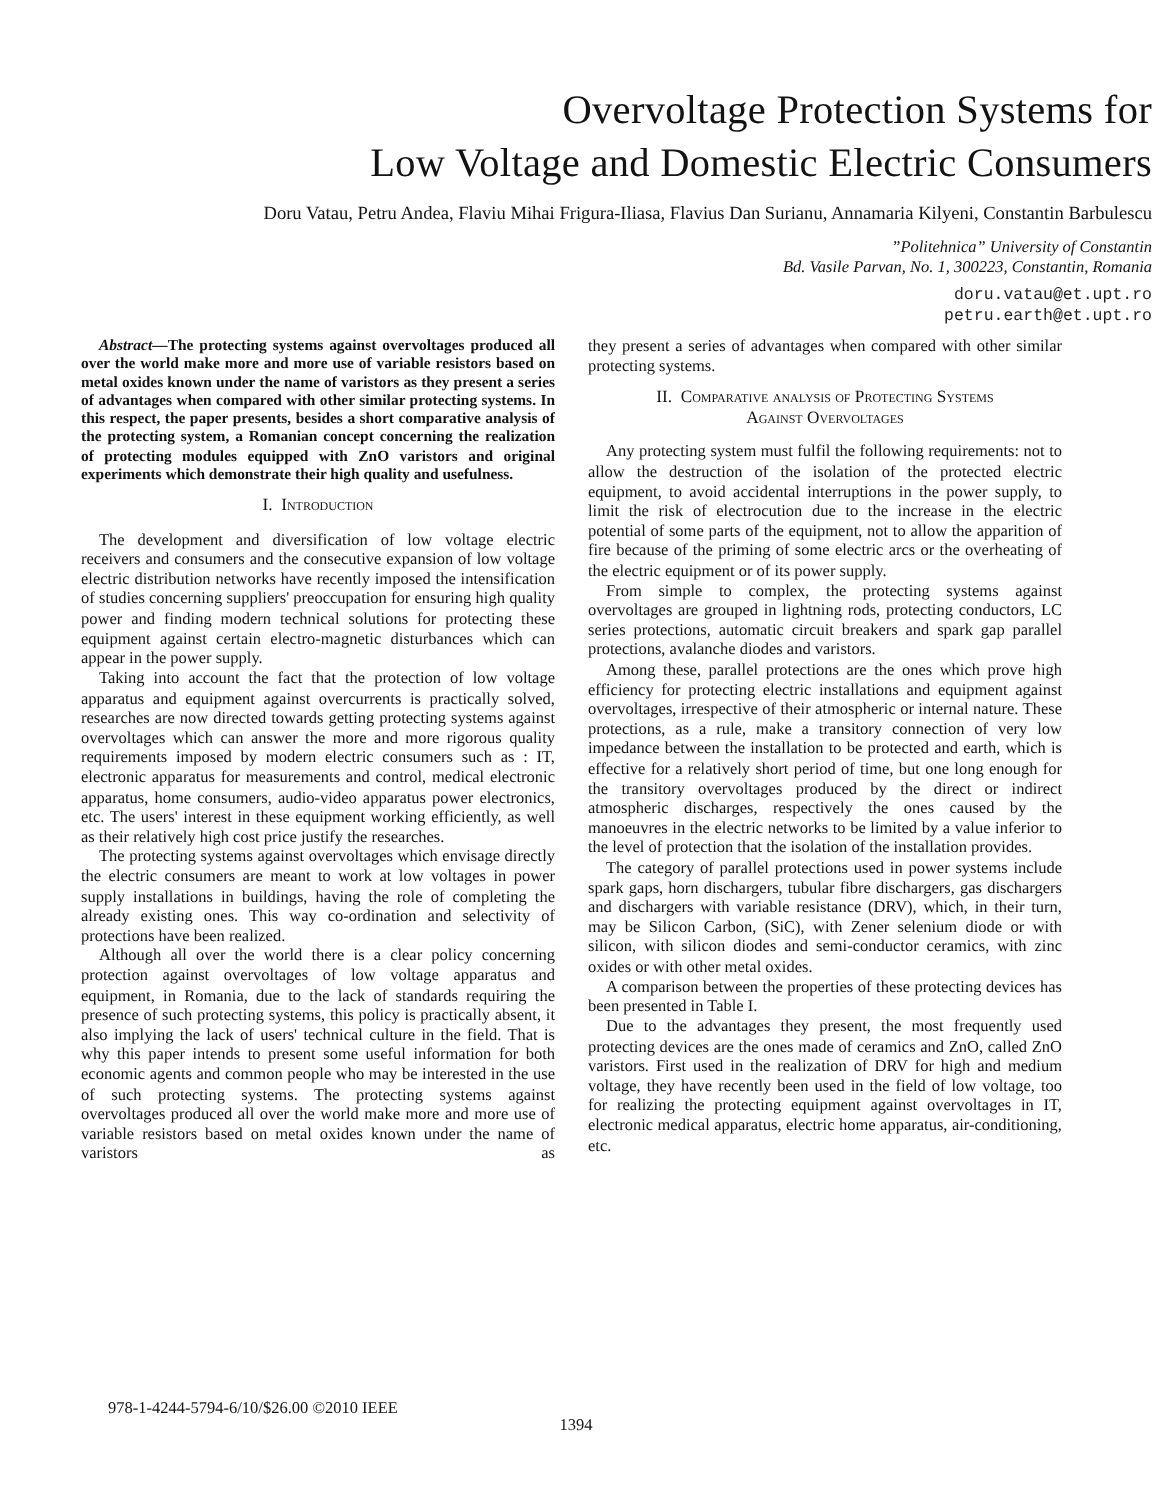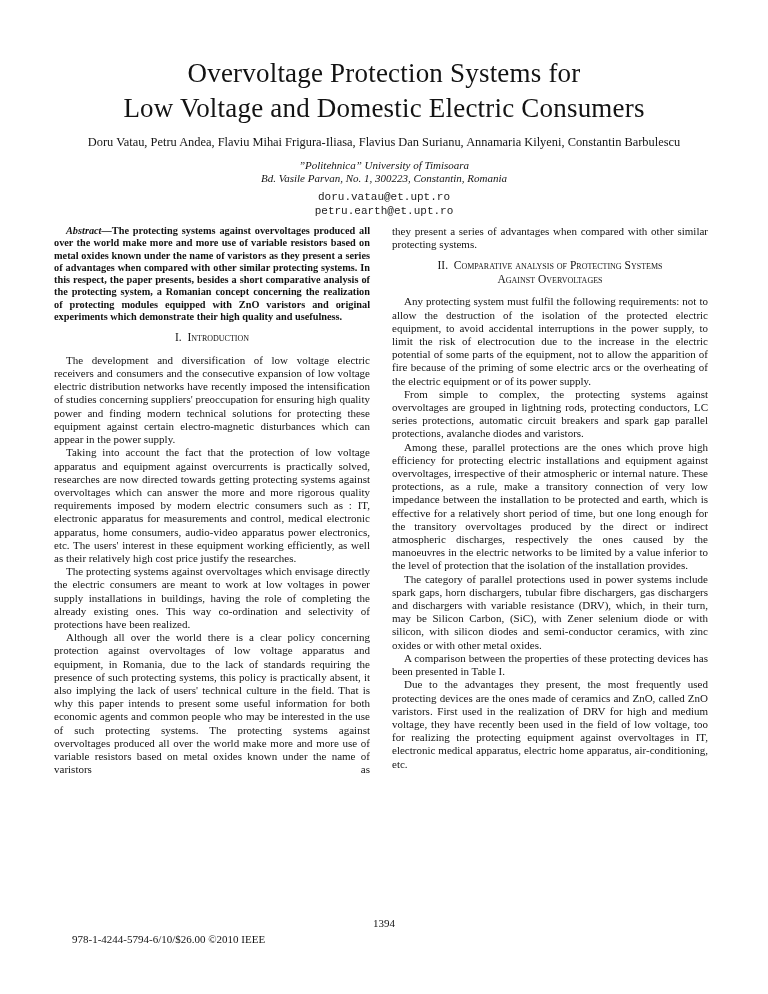--- a/index.html
+++ b/index.html
@@ -1,21 +1,21 @@
 <!DOCTYPE html>
 <html><head>
 <meta charset="utf-8">
 <style>
   html, body { margin:0; padding:0; background:#ffffff; }
   .page {
     width:768px; height:994px; position:relative; overflow:hidden;
     background:#ffffff; color:#131313;
     font-family:"Liberation Serif", serif;
   }
-  header.paper-head { text-align:center; padding-top:56px; }
+  header.paper-head { text-align:right; padding-top:56px; }
   h1.title { font-weight:normal; font-size:27px; line-height:35px; margin:0; letter-spacing:0.2px; }
   .tline { display:block; }
   .authors { font-size:12.4px; line-height:15px; margin-top:9px; }
   .affil { font-style:italic; font-size:11px; line-height:13px; }
   .affil-first { margin-top:9px; }
   .email { font-family:"Liberation Mono", monospace; font-size:11px; line-height:14px; color:#222; }
   .email-first { margin-top:5px; }
 
   main.columns {
     display:flex; gap:22px; padding:0 54px; margin-top:7px;
@@ -33,35 +33,35 @@
     font-weight:normal; font-variant:small-caps;
     font-size:11.5px; line-height:13.5px; text-align:center;
     margin:8px 0 9px 0;
   }
   h2.sec-head span { display:block; }
 
   footer .copyright {
     position:absolute; left:72px; top:933px; font-size:11px;
   }
   footer .pagenum {
-    position:absolute; left:0; right:0; top:917px; text-align:center; font-size:11px;
+    position:absolute; left:0; right:0; top:944px; text-align:center; font-size:11px;
   }
 </style>
 </head>
 <body>
 
 <div class="page">
 
   <header class="paper-head">
     <h1 class="title">
       <span class="tline">Overvoltage Protection Systems for</span>
       <span class="tline">Low Voltage and Domestic Electric Consumers</span>
     </h1>
     <div class="authors">Doru Vatau, Petru Andea, Flaviu Mihai Frigura-Iliasa, Flavius Dan Surianu, Annamaria Kilyeni, Constantin Barbulescu</div>
-    <div class="affil affil-first">”Politehnica” University of Timisoara</div>
+    <div class="affil affil-first">”Politehnica” University of Constantin</div>
     <div class="affil">Bd. Vasile Parvan, No. 1, 300223, Constantin, Romania</div>
     <div class="email email-first">doru.vatau@et.upt.ro</div>
     <div class="email">petru.earth@et.upt.ro</div>
   </header>
 
   <main class="columns">
 
     <section class="col">
       <p class="abstract"><span class="abstract-label">Abstract—</span><span>The protecting systems against overvoltages produced all over the world make more and more use of variable resistors based on metal oxides known under the name of varistors as they present a series of advantages when compared with other similar protecting systems. In this respect, the paper presents, besides a short comparative analysis of the protecting system, a Romanian concept concerning the realization of protecting modules equipped with ZnO varistors and original experiments which demonstrate their high quality and usefulness.</span></p>
 

